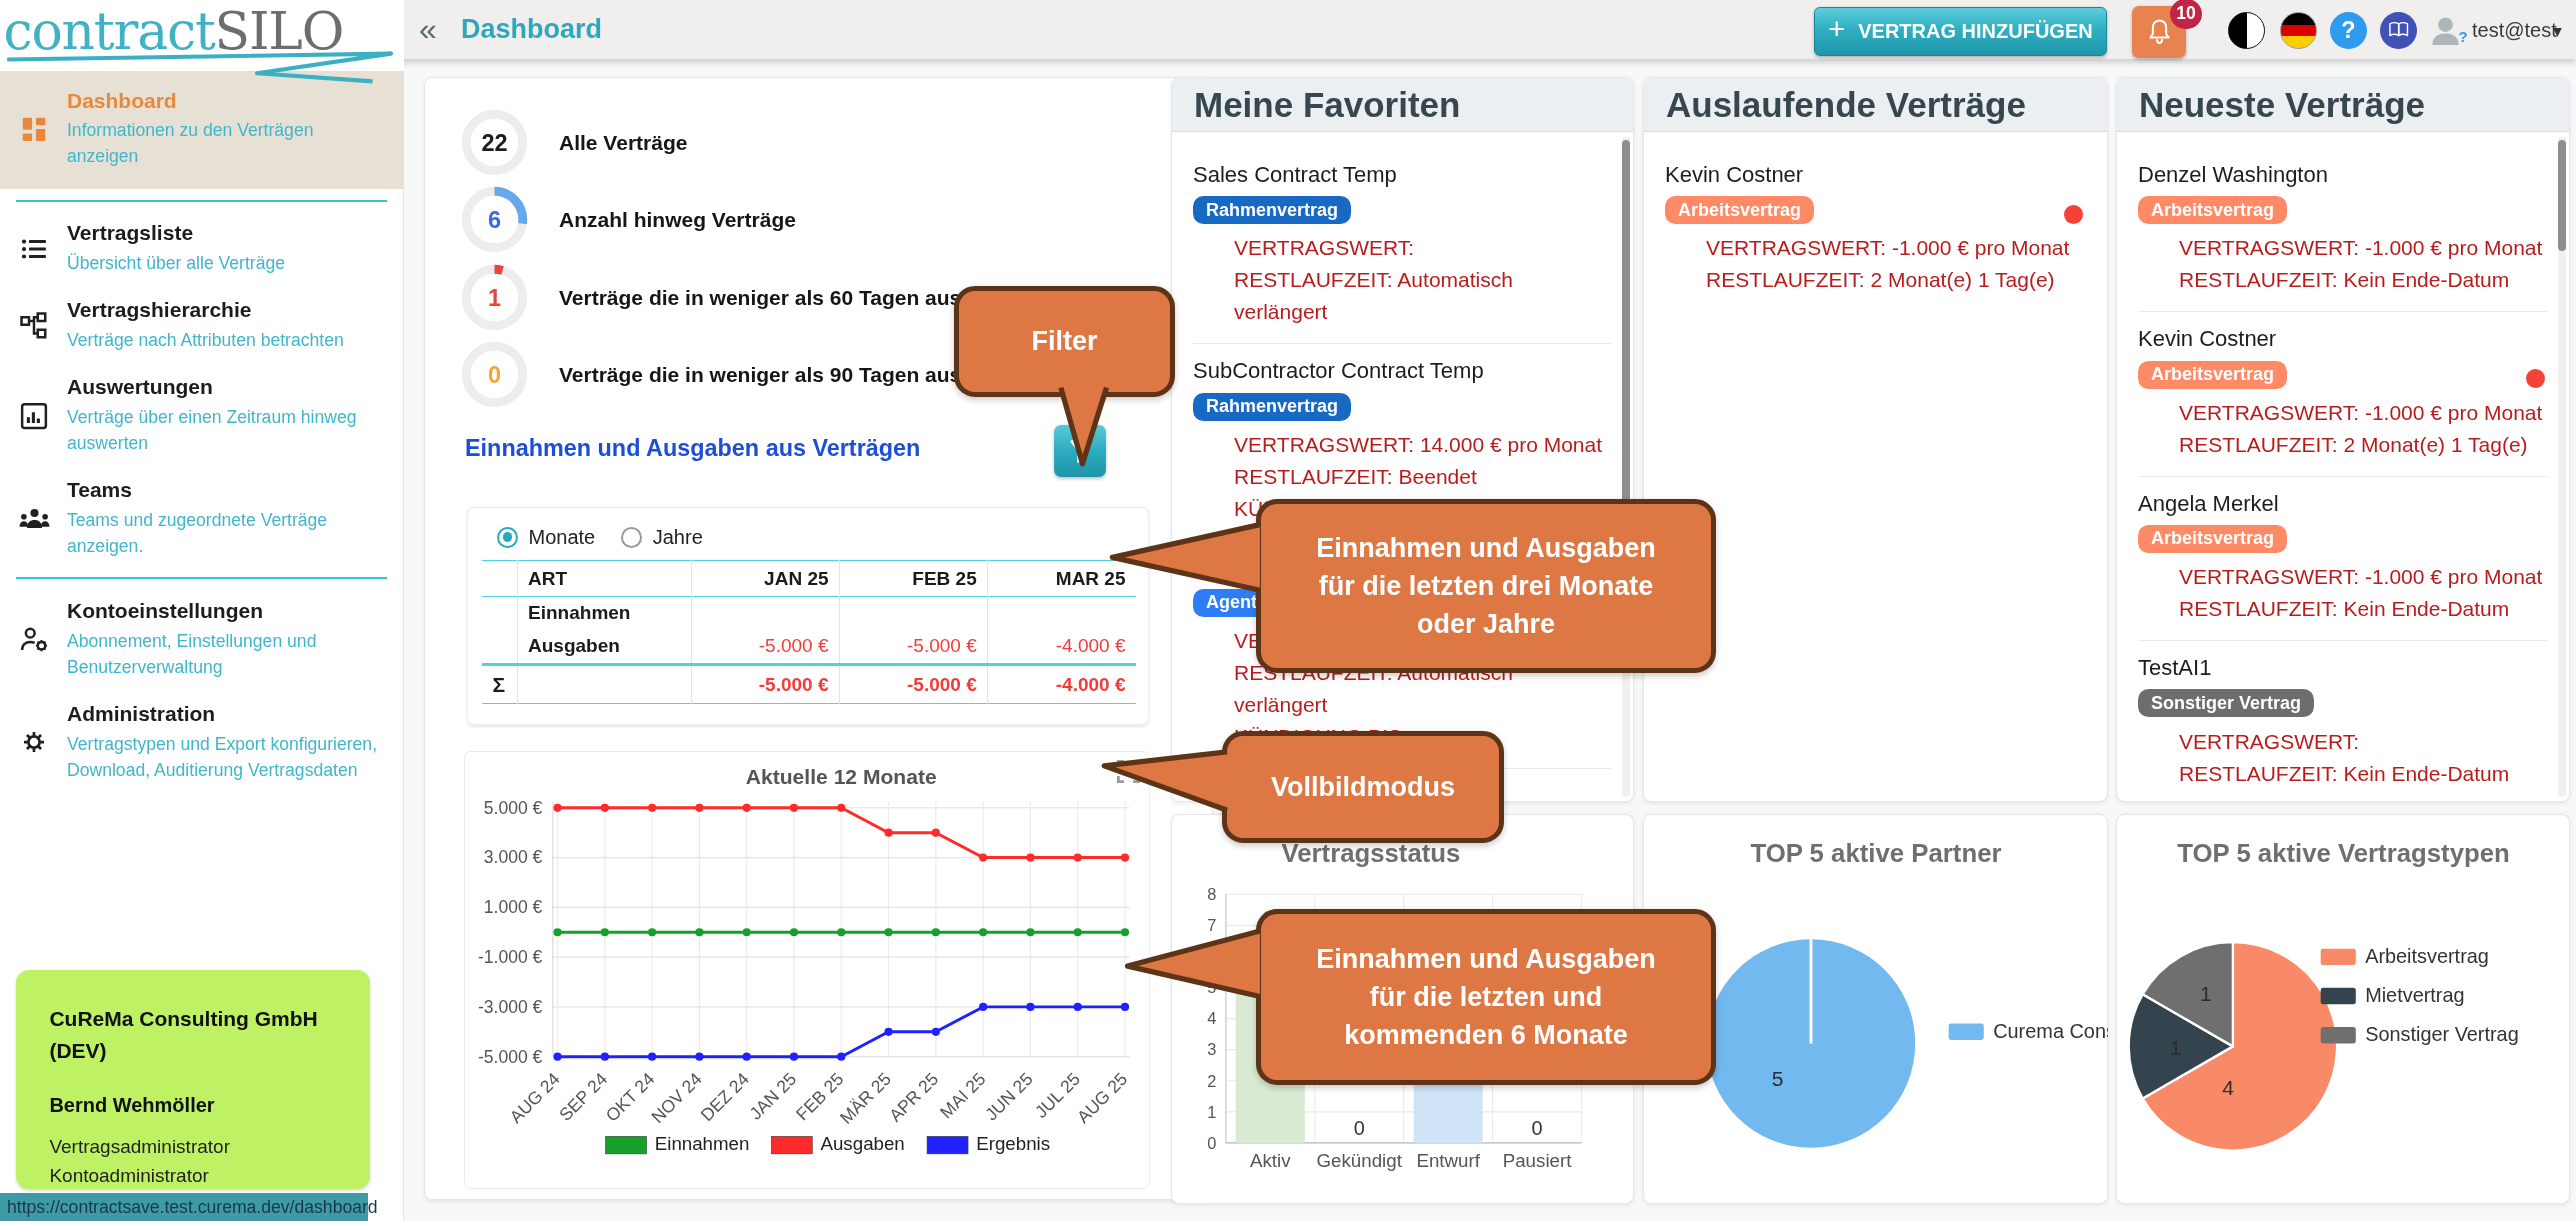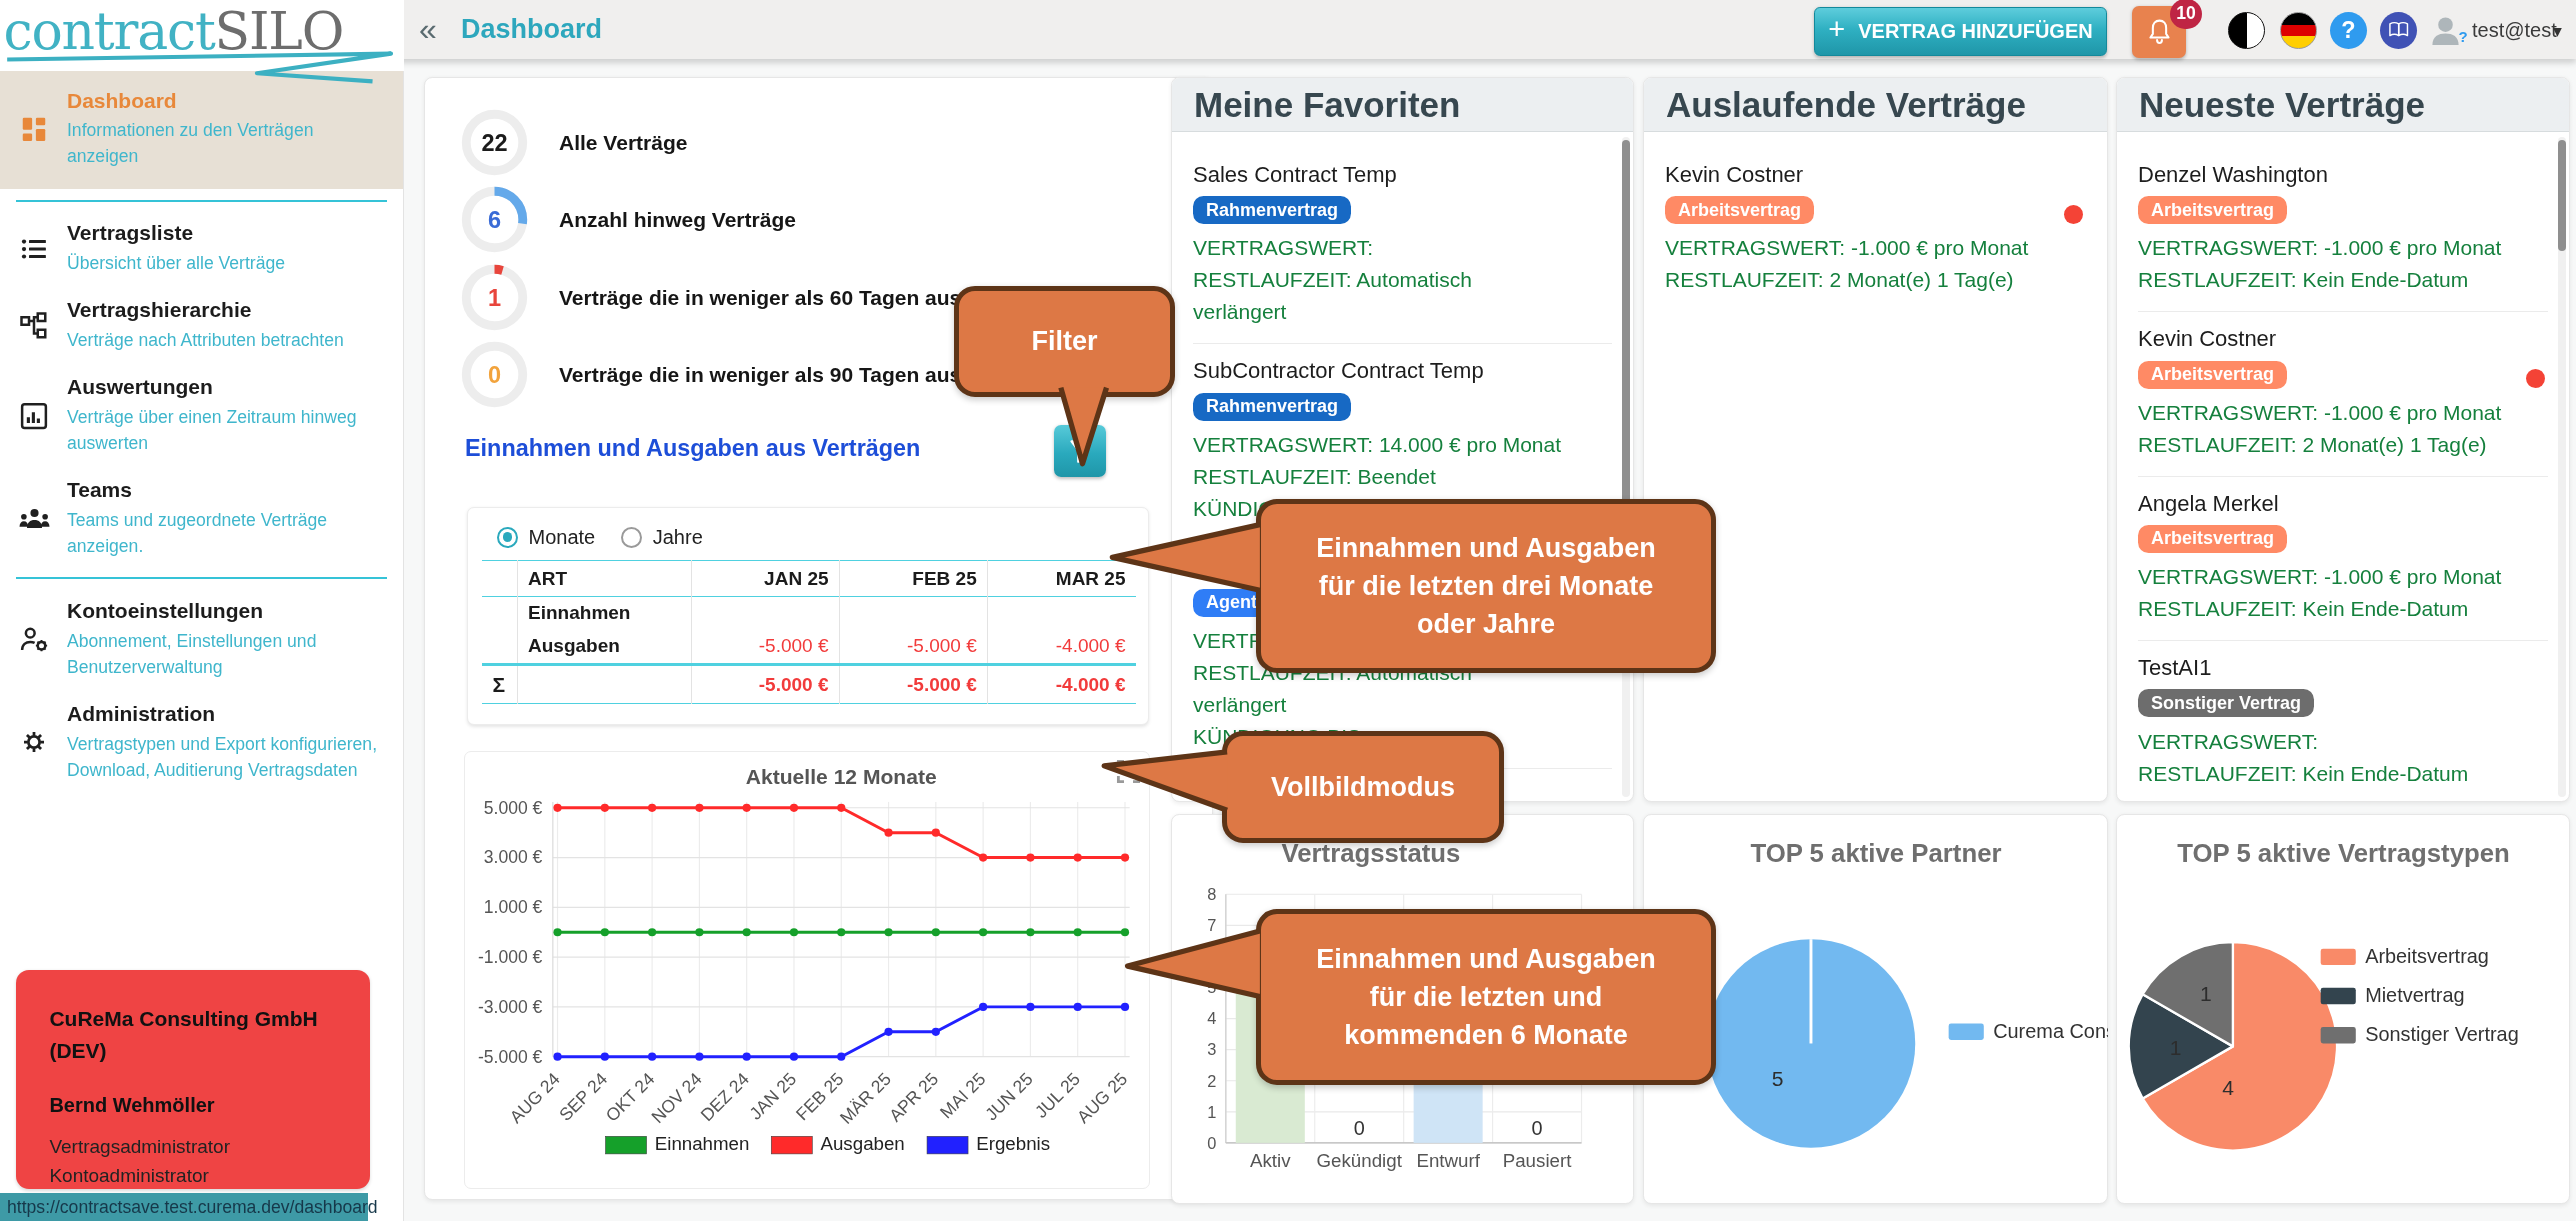--- a/index.html
+++ b/index.html
@@ -36,21 +36,21 @@
   
   .sidebar { position:absolute; left:0; top:71px; width:404px; height:1150px; background:#fff; border-right:1.2px solid #e3e3e3; z-index:10; }
   .nav-item { display:flex; gap:16.4px; padding:14px 8.2px 8.2px 17.6px; cursor:pointer; }
   .nav-item.active { background:#e7e0d5; padding-top:17.6px; padding-bottom:20px; }
   .nav-icon { width:33px; flex:0 0 33px; display:flex; align-items:center; justify-content:center; color:#202020; }
   .nav-item.active .nav-icon { color:#e8883a; }
   .nav-title { font-size:21px; font-weight:bold; color:#1c1c1c; margin-bottom:4.7px; }
   .nav-item.active .nav-title { color:#e8883a; }
   .nav-desc { font-size:17.6px; line-height:26px; color:#3fb6cc; max-width:319px; }
   .side-div { height:1.8px; background:#35c3d7; margin:10.5px 16.4px 5.9px 16.4px; }
-  .company-card { position:absolute; left:16.4px; top:899px; width:354px; height:219px; background:#ef4444; border-radius:13px; padding:33px 33px; box-shadow:0 1.2px 3.5px rgba(0,0,0,.15); }
+  .company-card { position:absolute; left:16.4px; top:899px; width:354px; height:219px; background:#bef264; border-radius:13px; padding:33px 33px; box-shadow:0 1.2px 3.5px rgba(0,0,0,.15); }
   .company-name { font-size:21px; font-weight:bold; color:#111; line-height:32px; margin-bottom:27px; }
   .company-user { font-size:20px; font-weight:bold; color:#111; margin-bottom:15px; }
   .company-role { font-size:19px; color:#222; line-height:29px; }
   .statusbar { position:absolute; left:0; top:1193px; width:368px; height:29px; background:#3e9aa6; color:#16384a; font-size:17.6px; display:flex; align-items:center; padding-left:7px; z-index:30; }
 
   
   .card { position:absolute; background:#fff; border:0.6px solid #e6e6e6; border-radius:8.2px; box-shadow:0 1.2px 4.7px rgba(0,0,0,.07); }
   .main-card { left:424px; top:77px; width:789px; height:1123px; }
 
   
@@ -83,21 +83,21 @@
   .chart-card { position:absolute; left:39px; top:673px; width:686px; height:438px; border:1.2px solid #ececec; border-radius:7px; }
   .expand-ic { position:absolute; right:7px; top:5.9px; width:27px; height:27px; cursor:pointer; z-index:5; }
 
   
   .panel-header { height:54px; background:#eceff1; border-bottom:1.2px solid #d7dcde; display:flex; align-items:center; padding-left:22px; font-size:35px; font-weight:bold; color:#37474f; }
   .panel-list { position:relative; padding:16px 21px; overflow:hidden; }
   .p-item { position:relative; padding:14px 0 15px 0; border-bottom:1.2px solid #ebebeb; cursor:pointer; }
   .p-item:last-child { border-bottom:none; }
   .p-name { font-size:22px; color:#1d1d1d; margin-bottom:8.2px; }
   .p-badge { display:inline-block; padding:3.5px 13px; border-radius:10.5px; color:#fff; font-size:18px; font-weight:bold; margin-bottom:8.2px; }
-  .p-line { font-size:21px; color:#15803d; line-height:32px; max-width:375px; }
+  .p-line { font-size:21px; color:#b91c1c; line-height:32px; max-width:375px;margin-left:41px; }
   .p-dot { position:absolute; right:3.5px; top:57px; width:19px; height:19px; border-radius:50%; background:#f44336; }
   .sb-track { position:absolute; width:8.2px; background:#f0f0f0; border-radius:4.1px; }
   .sb-thumb { position:absolute; width:8.2px; background:#8f8f8f; border-radius:4.1px; cursor:pointer; }
 
   
   .callout { position:absolute; background:#dd7845; border:5.3px solid #5d3417; border-radius:21px; color:#fff; z-index:55;
      display:flex; flex-direction:column; align-items:center; justify-content:center; text-align:center;
      font-size:27px; font-weight:600; line-height:1.42; box-shadow:0 2.3px 5.9px rgba(0,0,0,.2); }
   #tails { position:absolute; left:0; top:0; width:2576px; height:1222px; z-index:56; pointer-events:none; }
   .chart-svg { position:absolute; left:0; top:0; }

